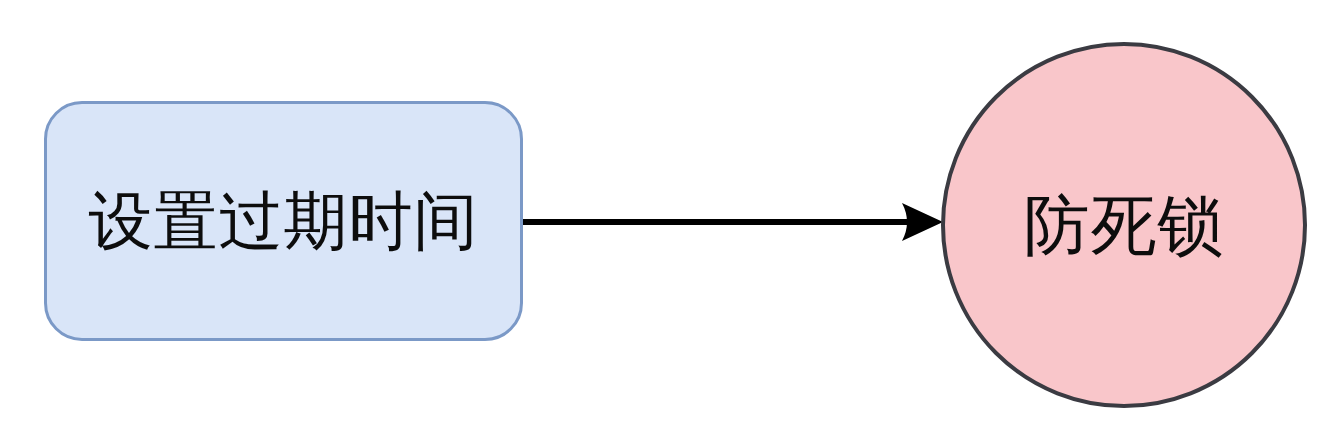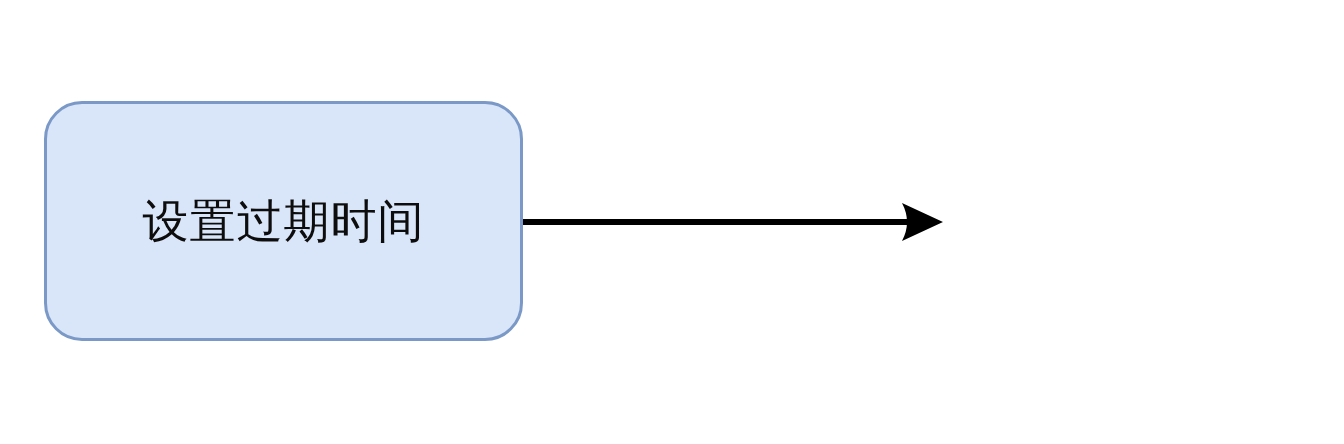--- a/index.html
+++ b/index.html
@@ -23,21 +23,21 @@
     color: var(--label-color, #0d0d0d);
   }
   .node-rect {
     left: 44px;
     top: 101px;
     width: 479px;
     height: 240px;
     background: var(--node1-fill, #d9e5f8);
     border: 3px solid var(--node1-border, #7b99c7);
     border-radius: 38px;
-    font-size: 46px;
+    font-size: 64px;
   }
   .node-circle {
     left: 941px;
     top: 42px;
     width: 366px;
     height: 366px;
     background: var(--node2-fill, #f9c6ca);
     border: 4px solid var(--node2-border, #3b3b42);
     border-radius: 50%;
     font-size: 66px;
@@ -75,15 +75,18 @@
 
   <div class="node node-rect">
     <span class="node-label">设置过期时间</span>
   </div>
 
   <svg class="edge-svg" viewBox="0 0 428 46" xmlns="http://www.w3.org/2000/svg" aria-hidden="true">
     <line x1="3" y1="23" x2="390" y2="23" stroke="currentColor" stroke-width="6"></line>
     <path d="M 423 23 L 382 4 Q 392 23 382 42 Z" fill="currentColor"></path>
   </svg>
 
+  <div class="node node-circle">
+    <span class="node-label">防死锁</span>
+  </div>
 
 
 </div>
 
 </body></html>

